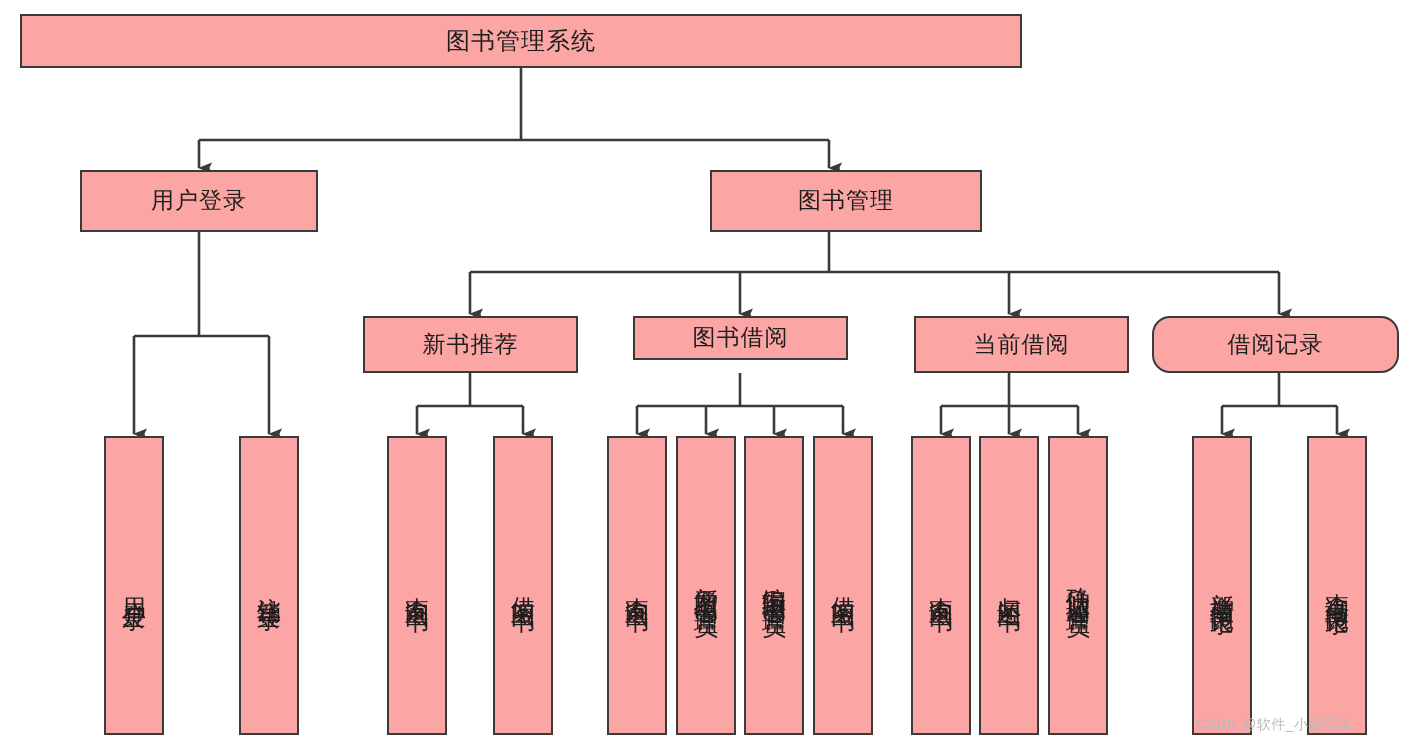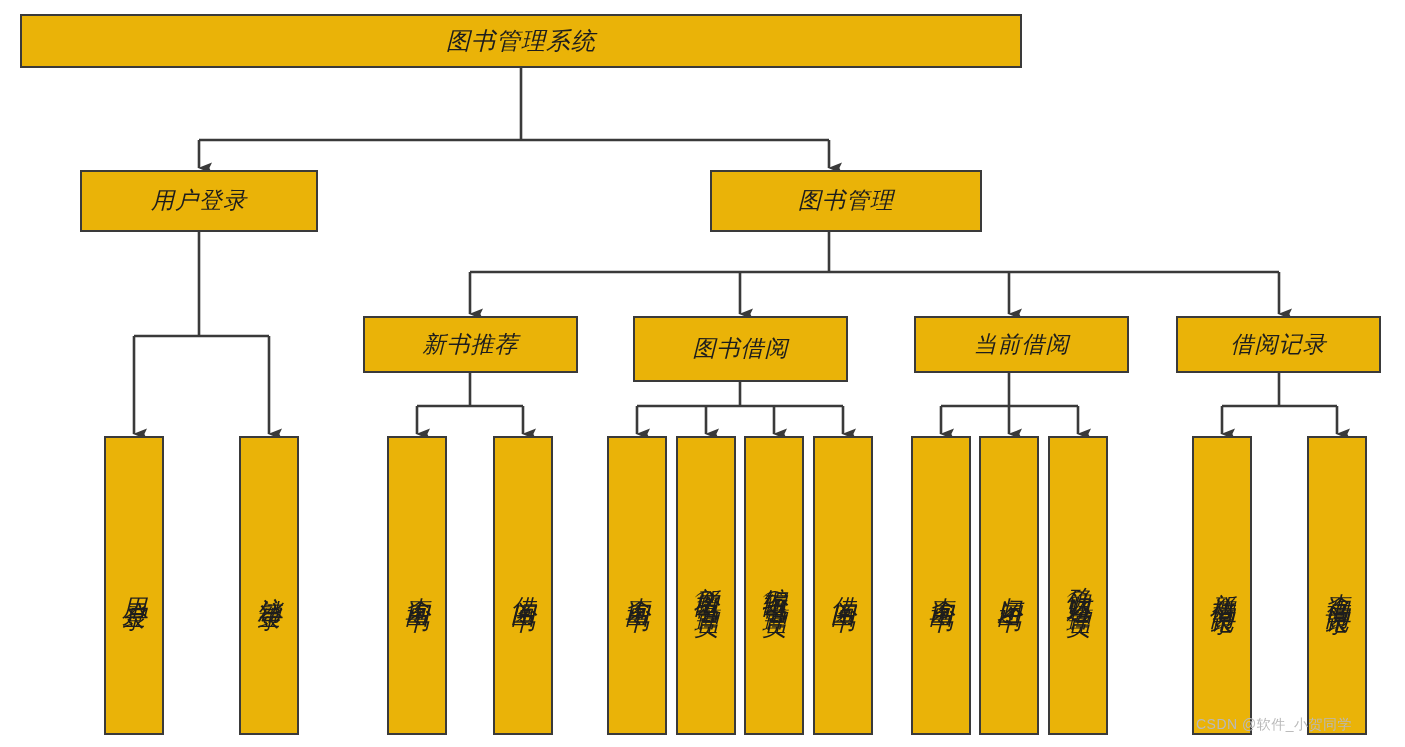--- a/index.html
+++ b/index.html
@@ -22,28 +22,27 @@
     position: absolute;
     left: 0;
     top: 0;
     width: 1405px;
     height: 747px;
     pointer-events: none;
   }
   .node {
     position: absolute;
     box-sizing: border-box;
-    background: #eab308;
+    background: #fca5a5;
     border: 2.5px solid #3a3a3a;
     display: flex;
     align-items: center;
     justify-content: center;
     color: #1d1d1d;
     z-index: 2;
-    font-style: italic;
   }
   .node .lbl {
     display: block;
     text-align: center;
     line-height: 1.18;
     white-space: nowrap;
   }
   
   .node.horiz .lbl {
     font-size: 23px;
@@ -144,29 +143,29 @@
   </div>
 
   <div class="node horiz" style="left:710px; top:170px; width:272px; height:62px;">
     <span class="lbl">图书管理</span>
   </div>
 
   <div class="node horiz" style="left:363px; top:316px; width:215px; height:57px;">
     <span class="lbl">新书推荐</span>
   </div>
 
-  <div class="node horiz" style="left:633px; top:316px; width:215px; height:66px;">
+  <div class="node horiz" style="left:633px; top:316px; width:215px; height:44px;">
     <span class="lbl">图书借阅</span>
   </div>
 
   <div class="node horiz" style="left:902px; top:316px; width:215px; height:57px;margin-left:12px;">
     <span class="lbl">当前借阅</span>
   </div>
 
-  <div class="node horiz" style="left:1176px; top:316px; width:205px; height:57px;">
+  <div class="node horiz" style="left:1152px; top:316px; width:247px; height:57px;border-radius:18px;">
     <span class="lbl">借阅记录</span>
   </div>
 
   <div class="node vert" style="left:104px; top:436px; width:60px; height:299px;">
     <span class="lbl">用户登录</span>
   </div>
 
   <div class="node vert" style="left:239px; top:436px; width:60px; height:299px;">
     <span class="lbl">注销登录</span>
   </div>

